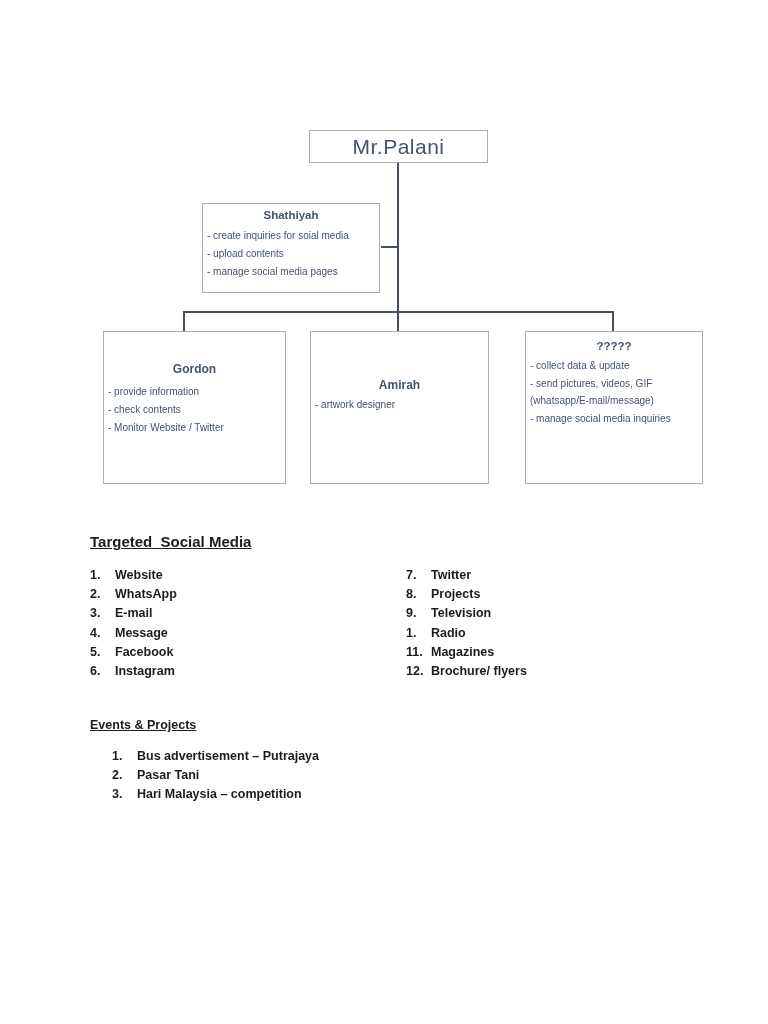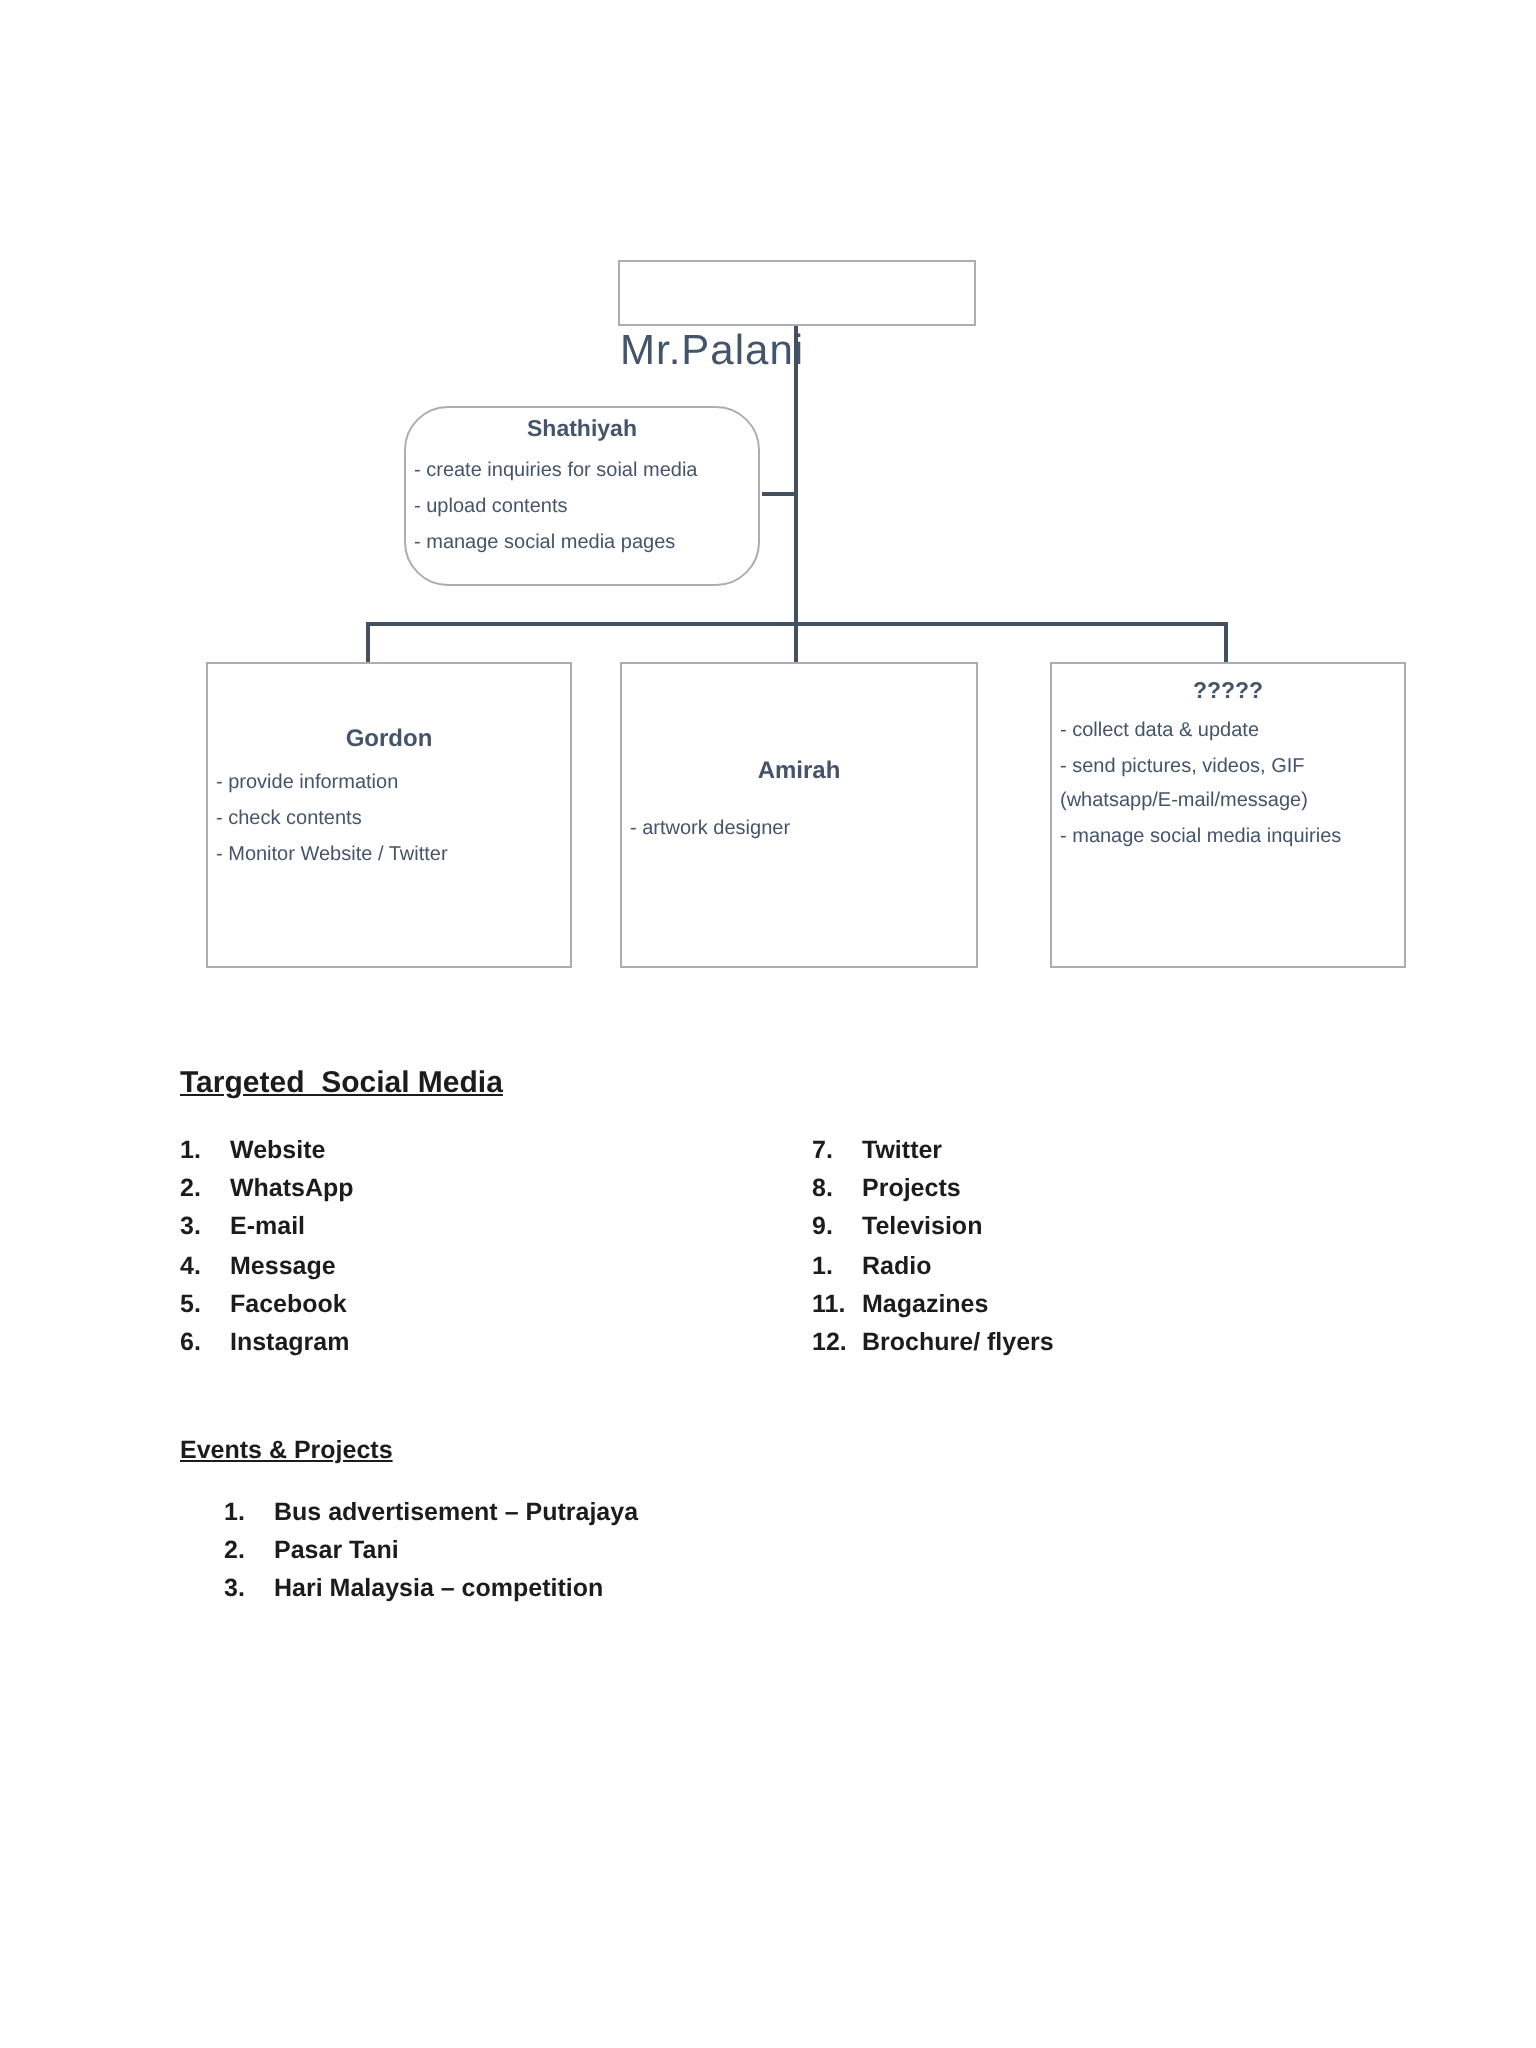--- a/index.html
+++ b/index.html
@@ -19,47 +19,46 @@
     background: #ffffff;
     border: 1px solid #aaadb2;
     color: #44546A;
   }
   .connector { position: absolute; background: #45505e; }
 
   .root-node { left: 309px; top: 130px; width: 179px; height: 33px; }
   .root-title {
     font-size: 21px;
     line-height: 31px;
-    text-align: left;
+    text-align: center;
     letter-spacing: 0.5px;
     color: #44546A;
-    margin-top: 29px;
   }
 
   .conn-root-v   { left: 397px; top: 163px; width: 1.5px; height: 149px; }
   .conn-sha-h    { left: 381px; top: 246px; width: 17px;  height: 1.5px; }
   .conn-main-h   { left: 183px; top: 311px; width: 431px; height: 1.5px; }
   .conn-drop-1   { left: 183px; top: 311px; width: 1.5px; height: 20px; }
   .conn-drop-2   { left: 397px; top: 311px; width: 1.5px; height: 20px; }
   .conn-drop-3   { left: 612px; top: 311px; width: 1.5px; height: 20px; }
 
-  .sha-node     { left: 202px; top: 203px; width: 178px; height: 90px; border-radius: 22px; }
+  .sha-node     { left: 202px; top: 203px; width: 178px; height: 90px; }
   .gordon-node  { left: 92px;  top: 331px; width: 183px; height: 153px; margin-left: 11px; }
   .amirah-node  { left: 310px; top: 331px; width: 179px; height: 153px; }
   .unknown-node { left: 525px; top: 331px; width: 178px; height: 153px; }
 
   .node-title {
     font-weight: bold;
     text-align: center;
     font-size: 12px;
     color: #44546A;
   }
   .sha-node .node-title     { font-size: 11.5px; margin-top: 5px; margin-bottom: 8px; }
   .gordon-node .node-title  { margin-top: 30px; margin-bottom: 9px; }
-  .amirah-node .node-title  { margin-top: 46px; margin-bottom: 16px; }
+  .amirah-node .node-title  { margin-top: 46px; margin-bottom: 6px; }
   .unknown-node .node-title { font-size: 11.5px; margin-top: 8px; margin-bottom: 7px; }
 
   .node-item {
     font-size: 10px;
     line-height: 13px;
     padding: 0 4px;
     margin-bottom: 5px;
     color: #44546A;
   }
   .unknown-node .node-item { margin-bottom: 4.5px; }

